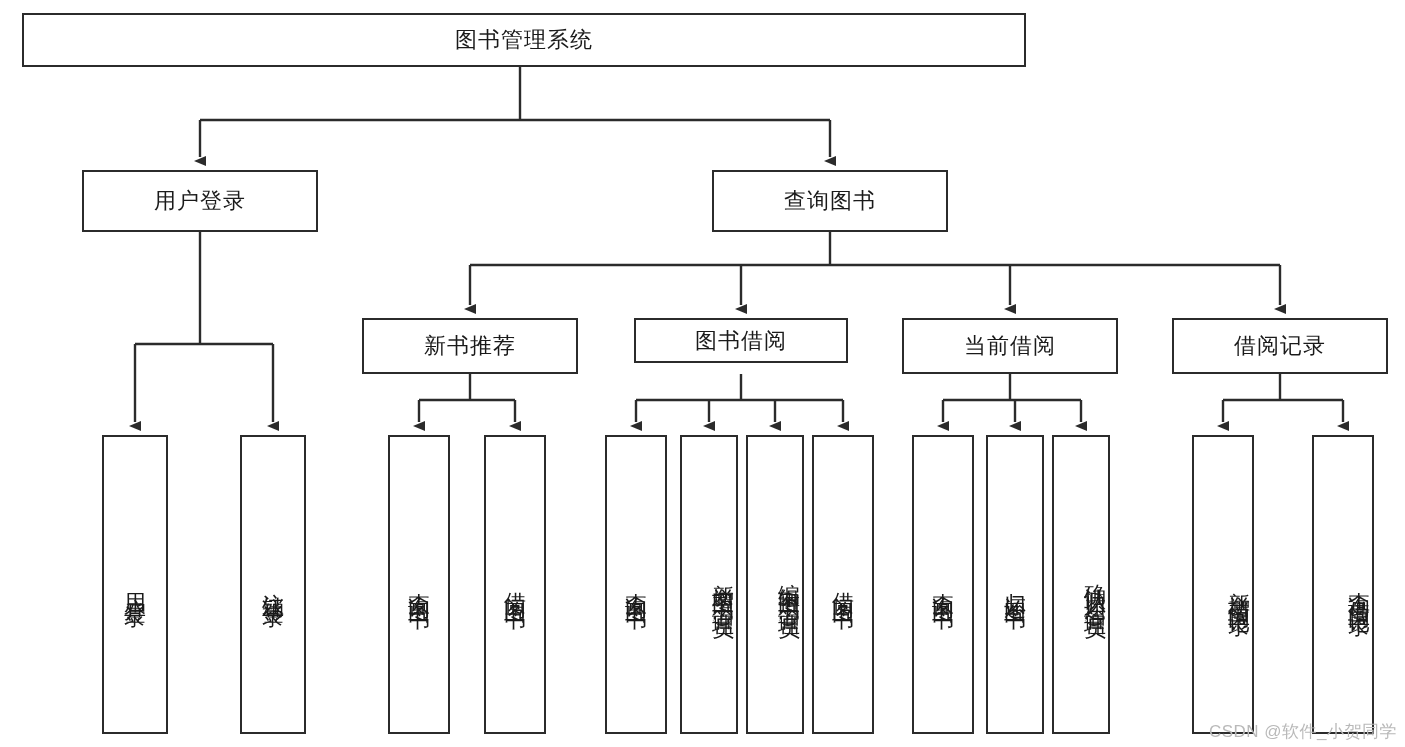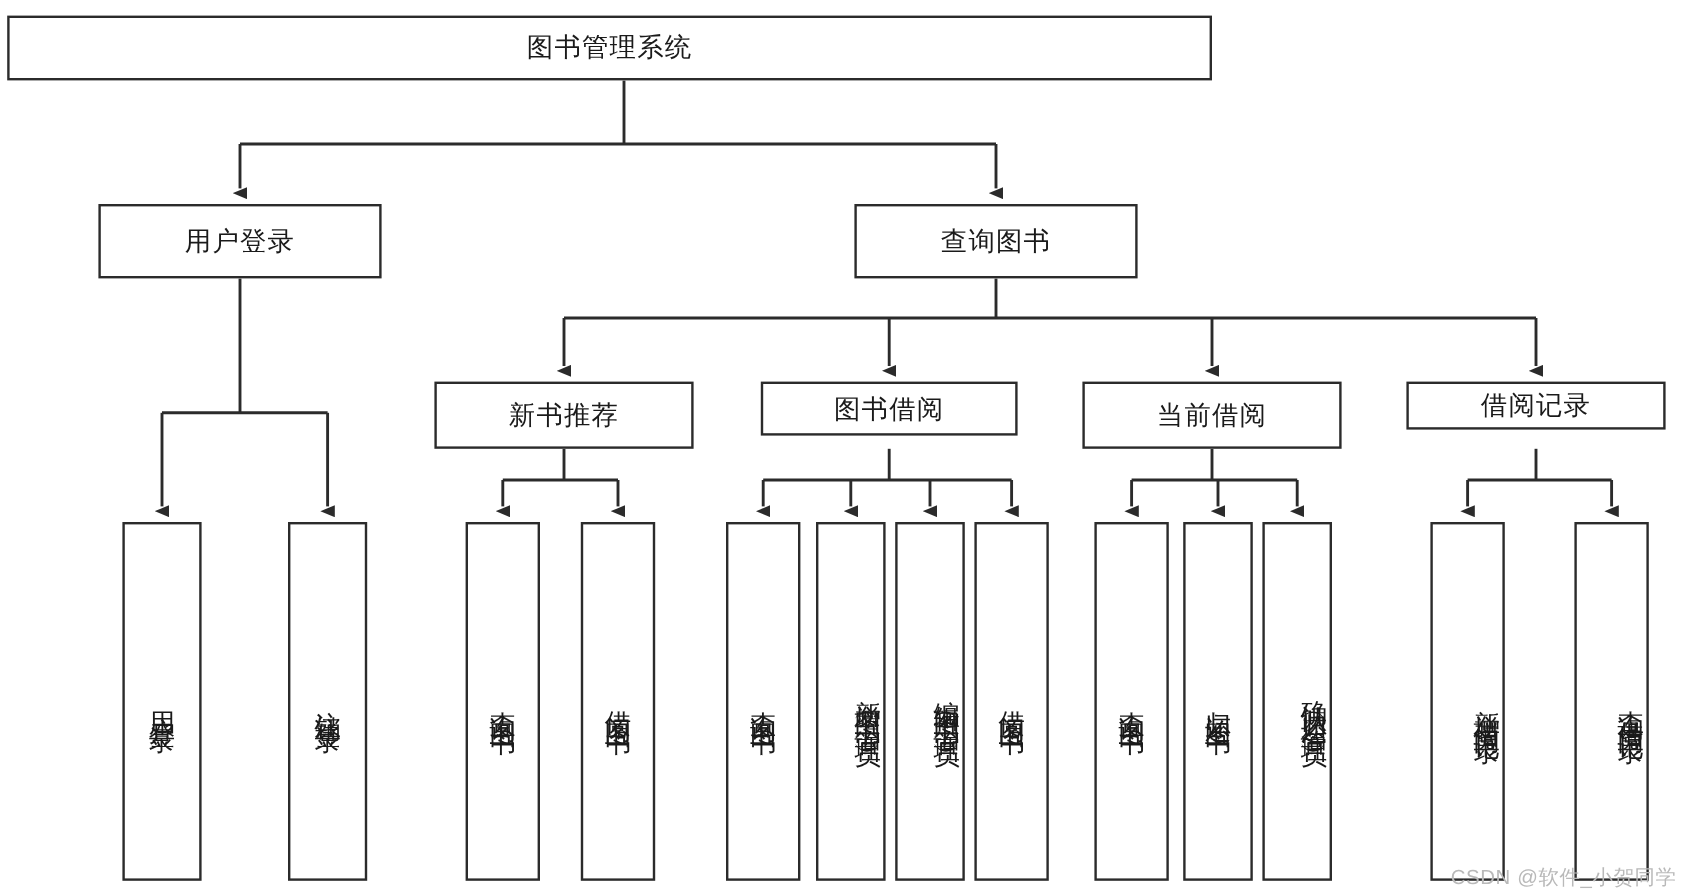--- a/index.html
+++ b/index.html
@@ -112,39 +112,39 @@
         <path d="M1015 400 L1015 422" stroke="#2b2b2b" stroke-width="2.4" fill="none" marker-end="url(#arrow)"></path>
         <path d="M1081 400 L1081 422" stroke="#2b2b2b" stroke-width="2.4" fill="none" marker-end="url(#arrow)"></path>
         <path d="M1280 374 L1280 400" stroke="#2b2b2b" stroke-width="2.4" fill="none"></path>
         <path d="M1223 400 L1343 400" stroke="#2b2b2b" stroke-width="2.4" fill="none"></path>
         <path d="M1223 400 L1223 422" stroke="#2b2b2b" stroke-width="2.4" fill="none" marker-end="url(#arrow)"></path>
         <path d="M1343 400 L1343 422" stroke="#2b2b2b" stroke-width="2.4" fill="none" marker-end="url(#arrow)"></path>
       </g>
   </svg>
 
   <div id="nodes">
-      <div class="node horiz" style="left: 6px; top: 13px; width: 1004px; height: 54px;">
+      <div class="node horiz" style="left: 22px; top: 13px; width: 1004px; height: 54px;">
         <span class="lbl">图书管理系统</span>
       </div>
       <div class="node horiz" style="left: 82px; top: 170px; width: 236px; height: 62px;">
         <span class="lbl">用户登录</span>
       </div>
       <div class="node horiz" style="left: 712px; top: 170px; width: 236px; height: 62px;">
         <span class="lbl">查询图书</span>
       </div>
       <div class="node horiz" style="left: 362px; top: 318px; width: 216px; height: 56px; text-align: center;">
         <span class="lbl">新书推荐</span>
       </div>
       <div class="node horiz" style="left: 634px; top: 318px; width: 214px; height: 45px;">
         <span class="lbl">图书借阅</span>
       </div>
       <div class="node horiz" style="left: 902px; top: 318px; width: 216px; height: 56px;">
         <span class="lbl">当前借阅</span>
       </div>
-      <div class="node horiz" style="left: 1172px; top: 318px; width: 216px; height: 40px;">
+      <div class="node horiz" style="left: 1172px; top: 318px; width: 216px; height: 56px;">
         <span class="lbl">借阅记录</span>
       </div>
       <div class="node vert centered" style="left: 102px; top: 435px; width: 66px; height: 299px;">
         <span class="lbl">用户登录</span>
       </div>
       <div class="node vert centered" style="left: 240px; top: 435px; width: 66px; height: 299px;">
         <span class="lbl">注销登录</span>
       </div>
       <div class="node vert centered" style="left: 388px; top: 435px; width: 62px; height: 299px;">
         <span class="lbl">查询图书</span>

